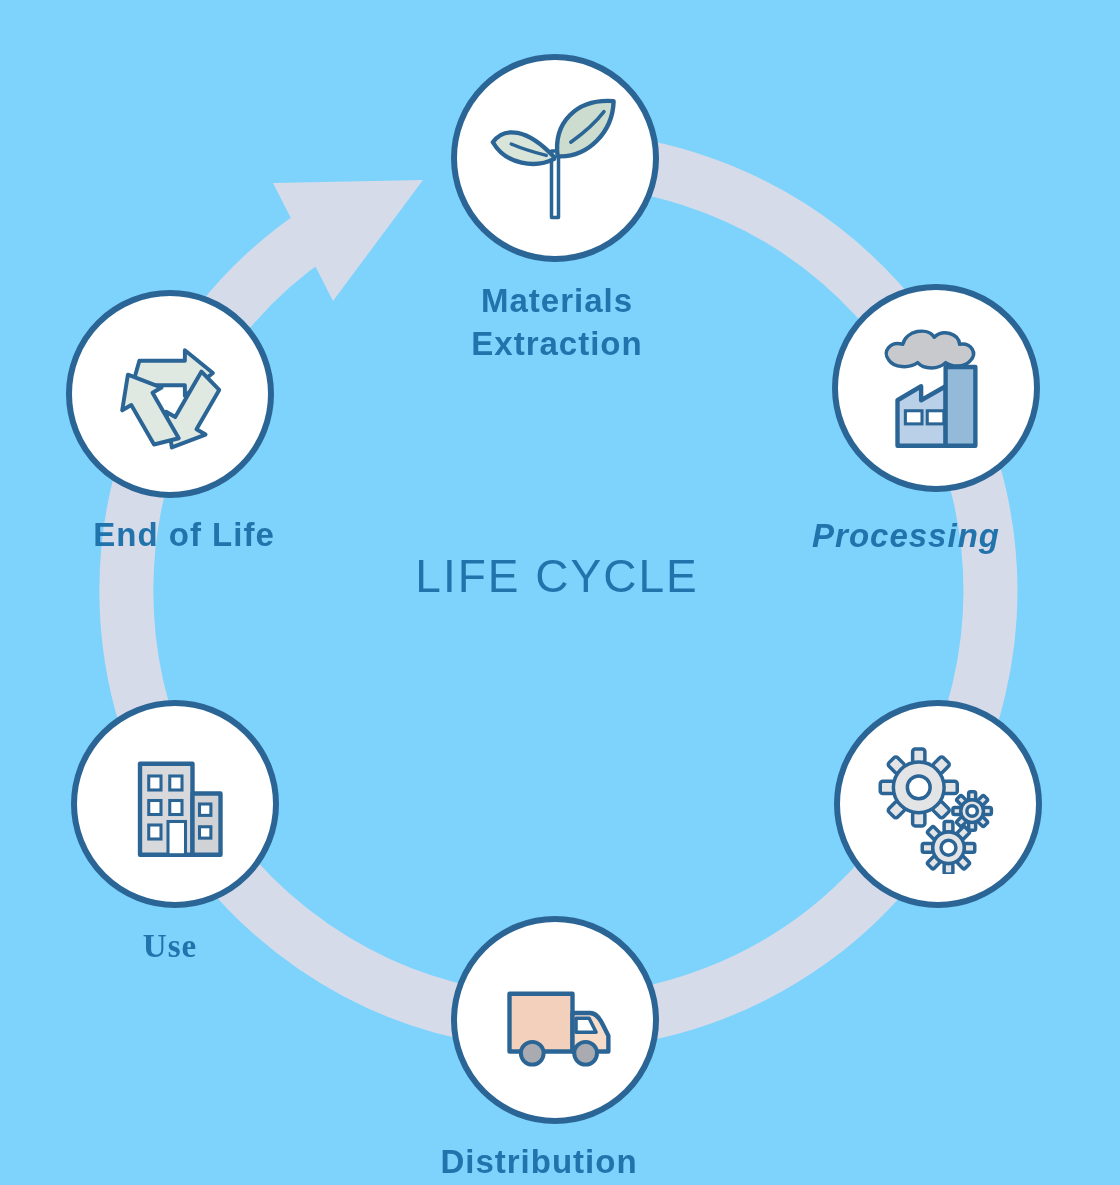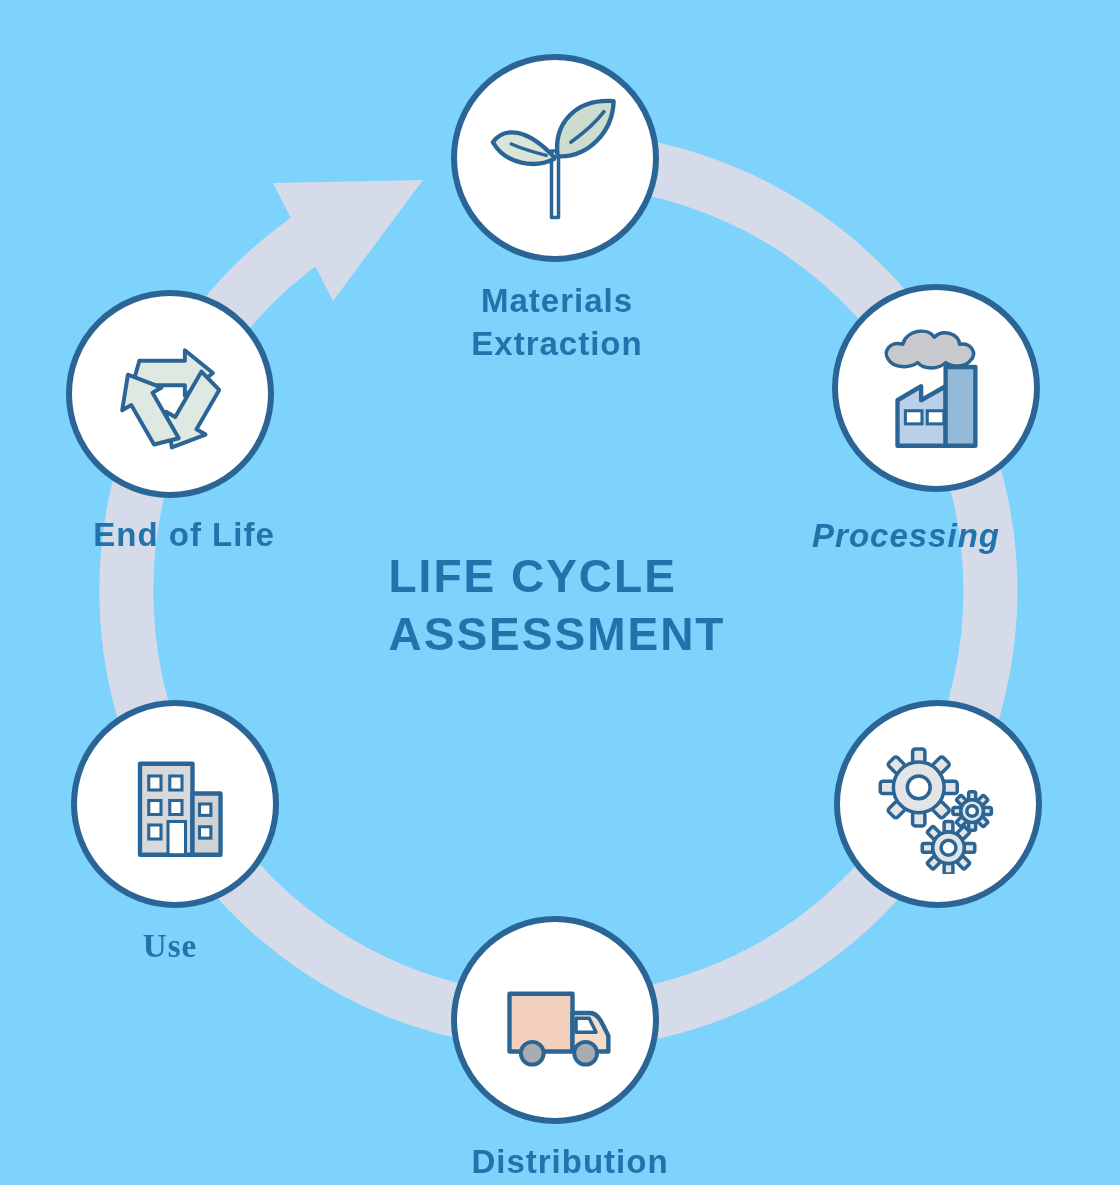--- a/index.html
+++ b/index.html
@@ -39,33 +39,33 @@
     font-weight:700;
     font-size:33px;
     letter-spacing:1px;
     text-align:center;
     line-height:1.3;
     white-space:nowrap;
   }
   .lbl-me{left:557px;top:280px;white-space:normal;width:270px;}
   .lbl-proc{left:906px;top:515px;font-style:italic;}
   .lbl-manu{left:936px;top:924px;}
-  .lbl-dist{left:570px;top:1141px;}
+  .lbl-dist{left:539px;top:1141px;}
   .lbl-use{left:170px;top:925px;font-family:Liberation Serif, serif;}
   .lbl-eol{left:184px;top:514px;}
 
   .center-title{
     position:absolute;z-index:3;
     left:557px;top:548px;
     transform:translateX(-50%);
     color:var(--text-blue);
-    font-weight:700;
+    font-weight:400;
     font-size:46px;
     letter-spacing:2px;
-    text-align:left;
+    text-align:center;
     line-height:1.25;
     white-space:nowrap;
   }
 
   
   .ic-stroke{stroke:var(--circle-border);}
   svg.icon{display:block;}
 </style>
 </head>
 <body>
@@ -179,16 +179,15 @@
         <use href="#recycle-arm"></use>
         <use href="#recycle-arm" transform="rotate(120 81 85)"></use>
         <use href="#recycle-arm" transform="rotate(240 81 85)"></use>
       </g>
     </svg>
   </div>
   <div class="stage-label lbl-eol">End of Life</div>
 
   <div class="center-title">
     <div>LIFE CYCLE</div>
-    <div>ASSESSMENT</div>
   </div>
 
 </div>
 
 </body></html>

